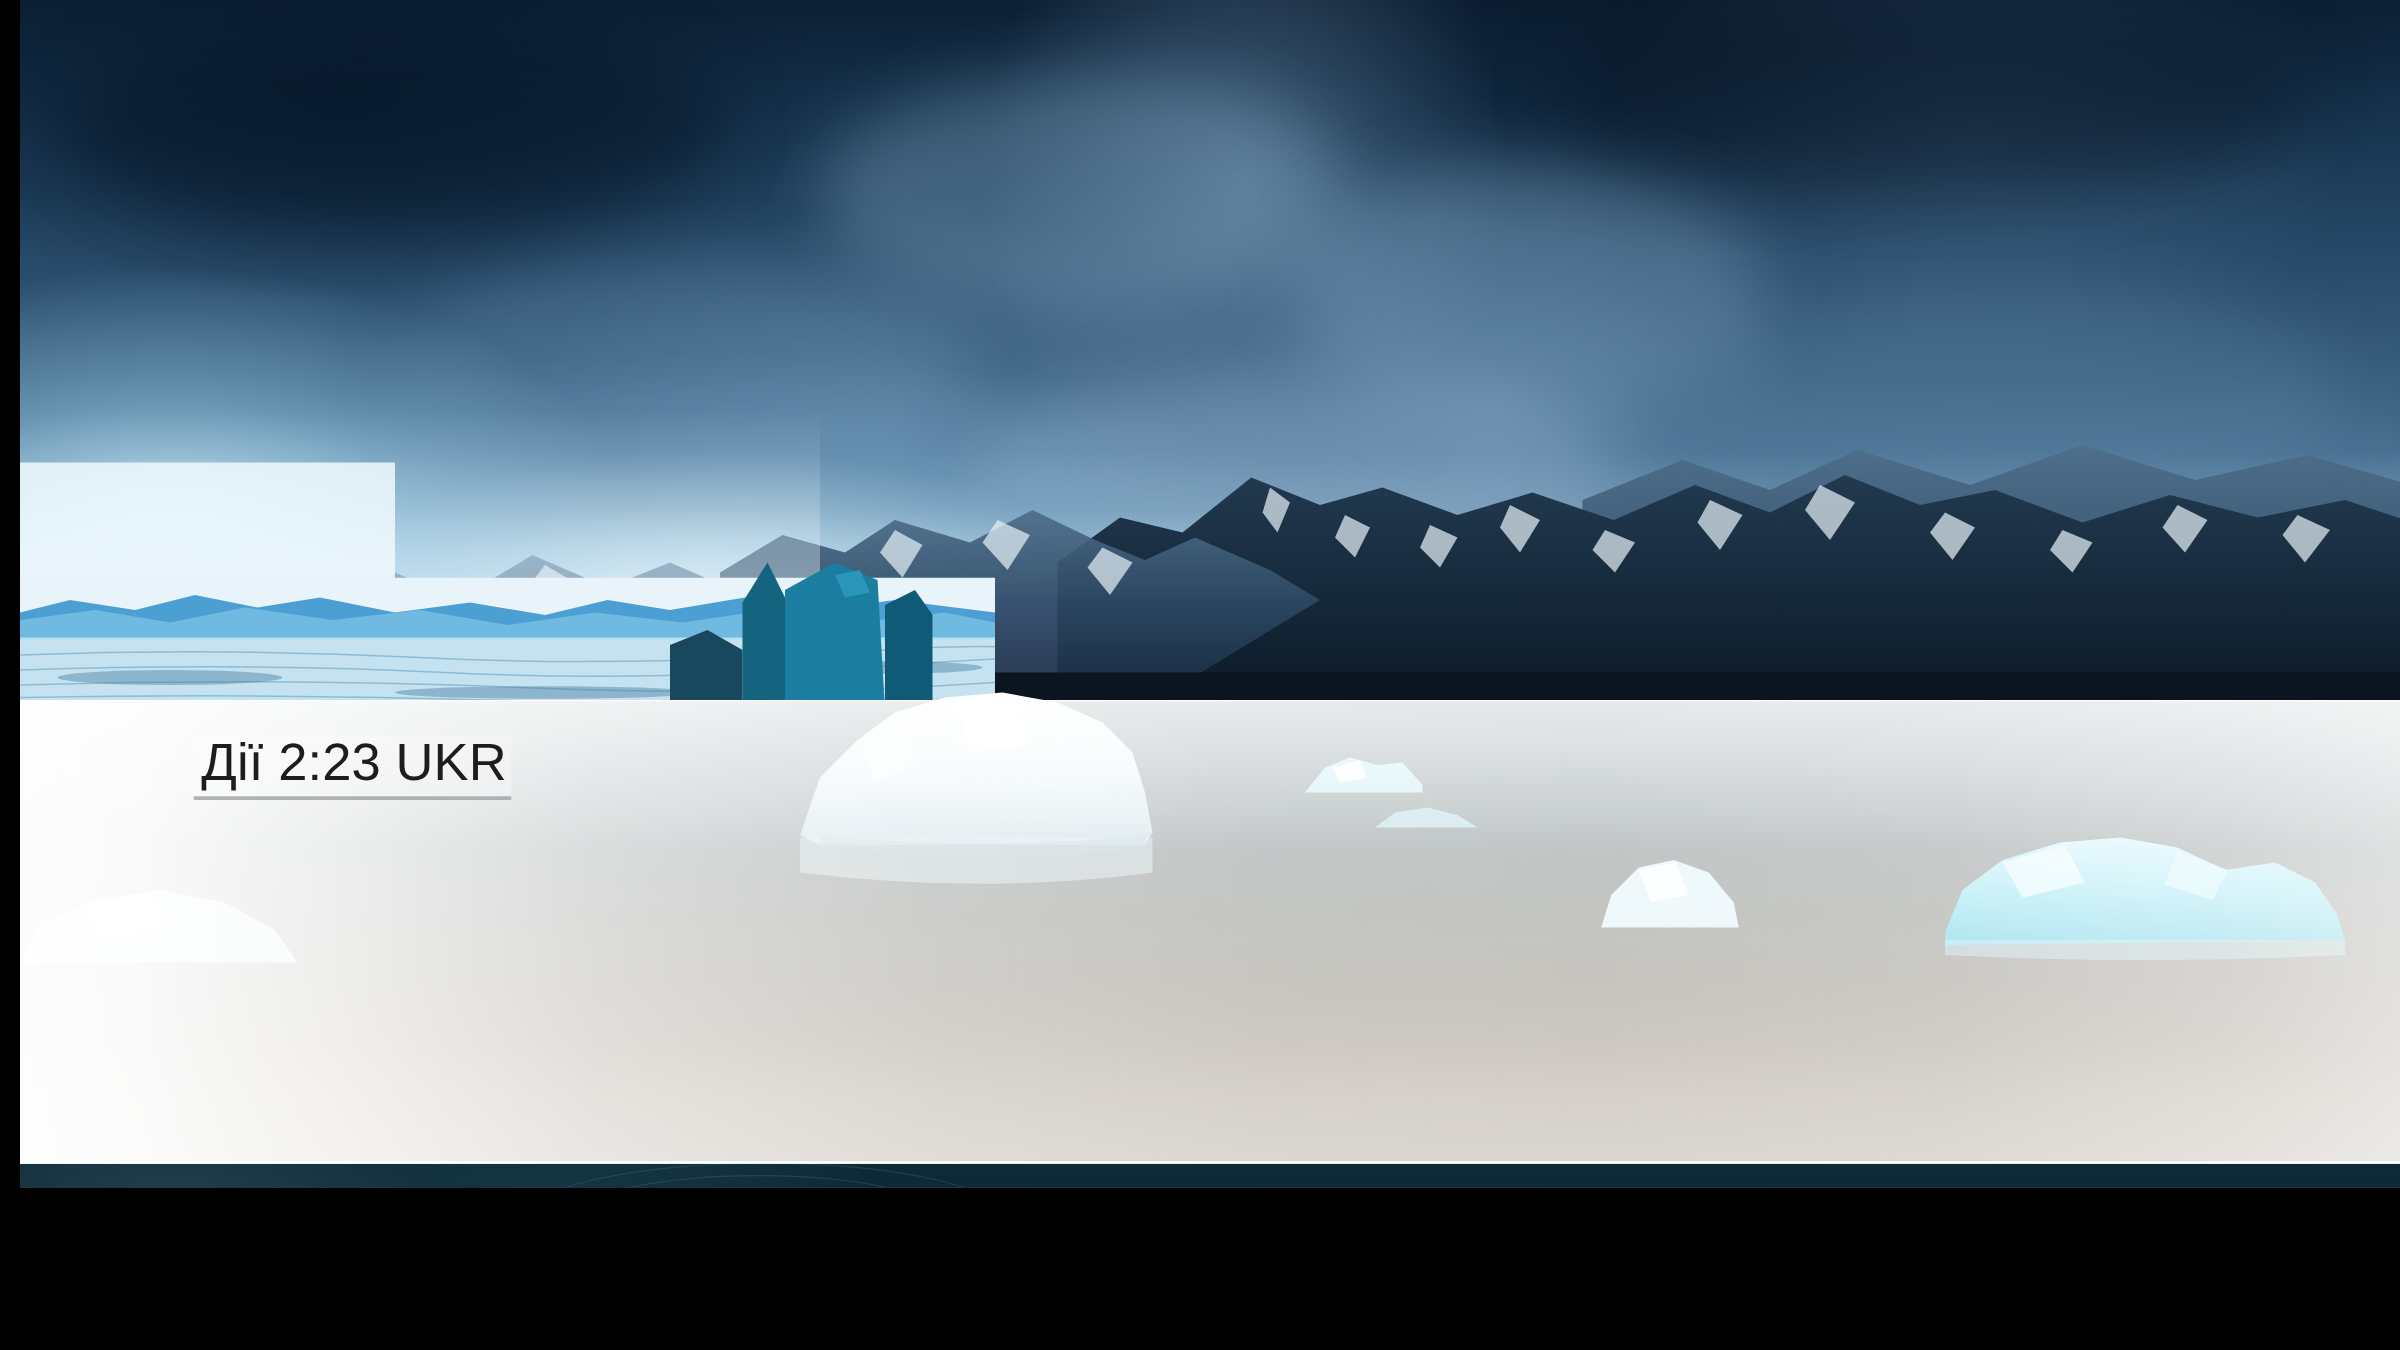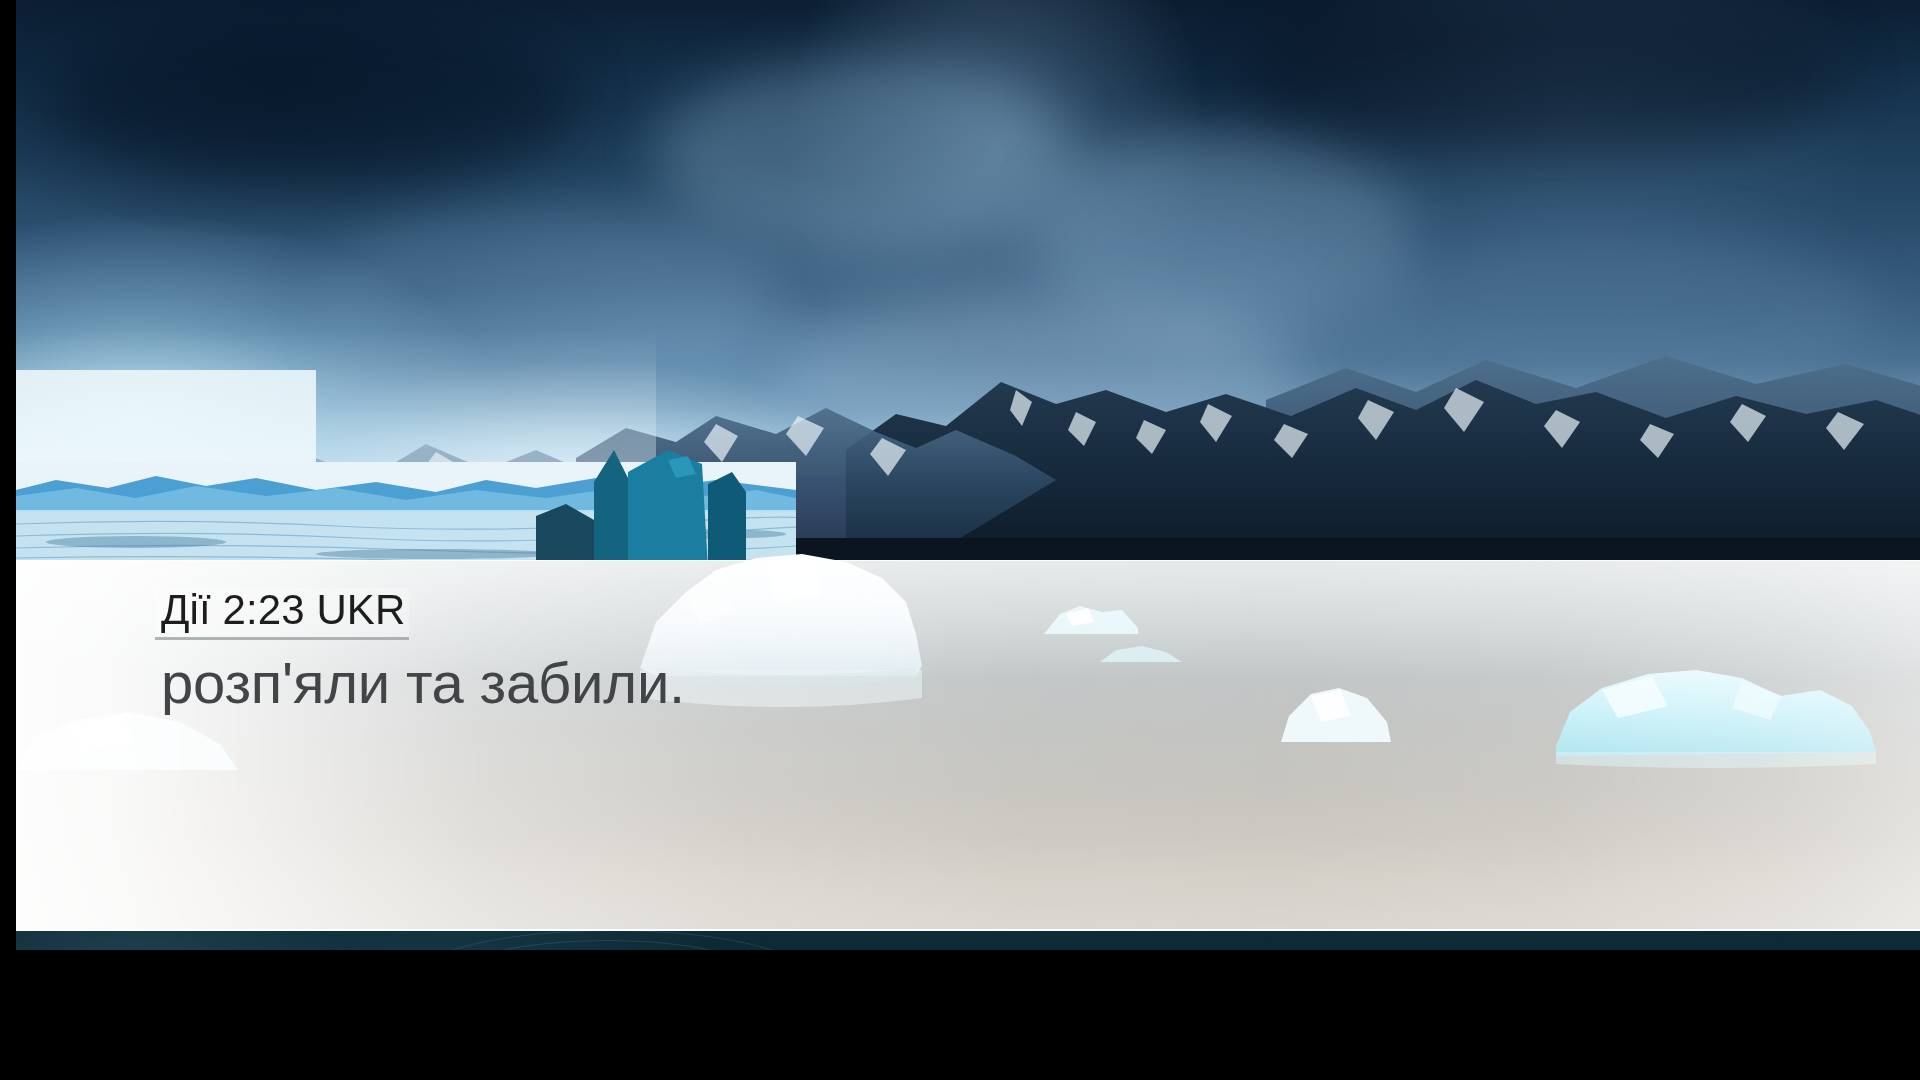--- a/index.html
+++ b/index.html
@@ -353,17 +353,16 @@
     </svg>
   </div>
 
   <div class="overlay-panel"></div>
   <div class="overlay-fade-top"></div>
 
   <div class="text-block">
     <div class="verse-ref">Дії 2:23 UKR</div>
 
     <div class="verse-body">
-      <span class="verse-line">розп'яли та забили.</span>
     </div>
   </div>
 
 </div>
 
 </body></html>

